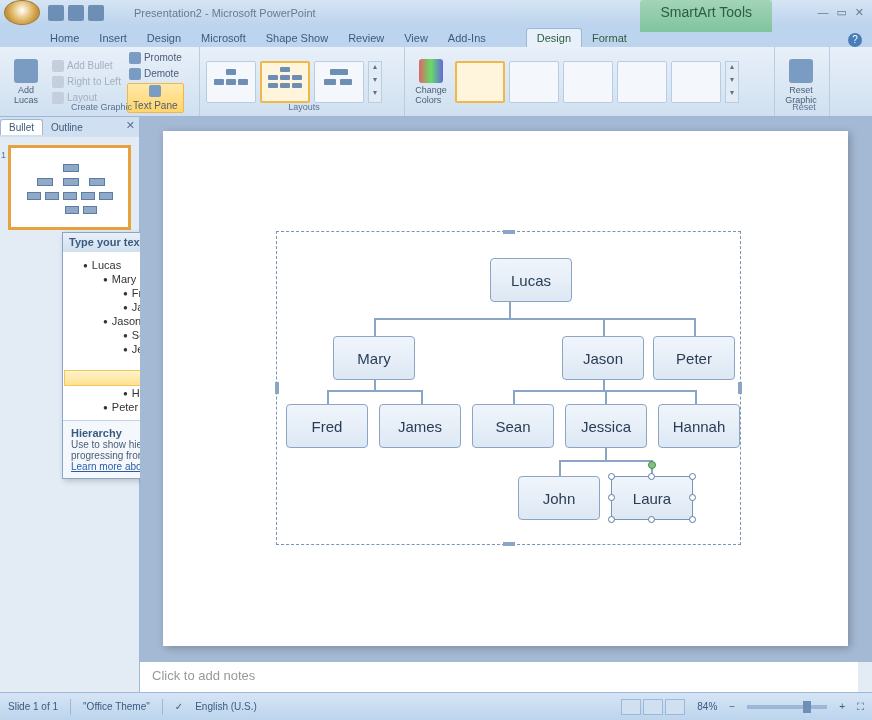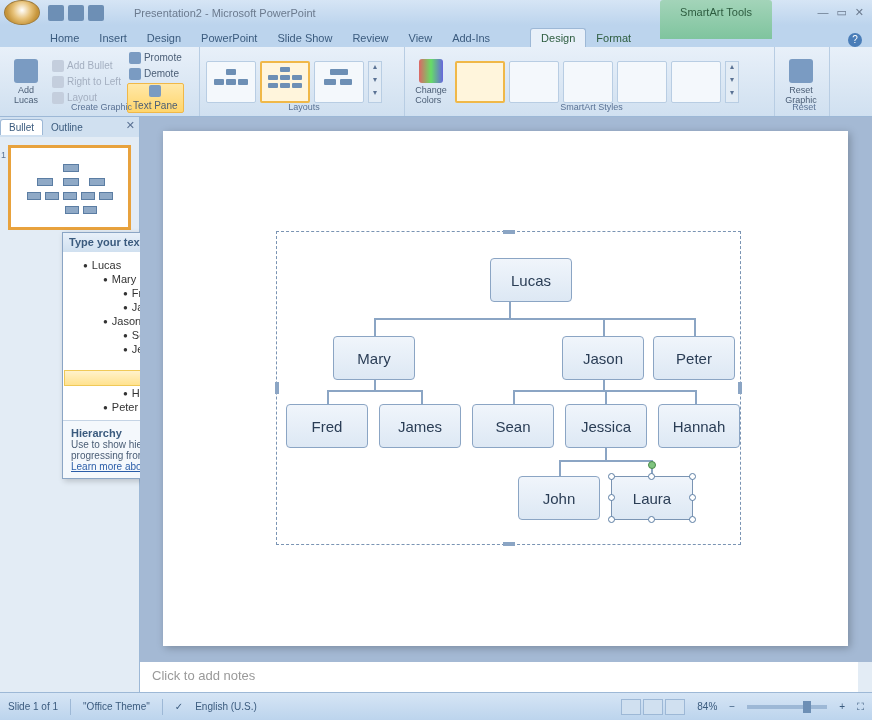--- a/index.html
+++ b/index.html
@@ -4,21 +4,21 @@
 <style>
 * { box-sizing: border-box; margin: 0; padding: 0; font-family: "Segoe UI", Tahoma, sans-serif; }
 body { width: 872px; height: 720px; background: #bcd4ed; overflow: hidden; position: relative; }
 
 
 .titlebar { height: 25px; background: linear-gradient(#d6e5f5,#bcd4ed); display: flex; align-items: center; font-size: 11px; color: #6b7a8e; position: relative; }
 .office-btn { width: 36px; height: 25px; background: radial-gradient(circle at 50% 40%, #fff 0%, #e7c27a 40%, #c6953b 70%); border-radius: 50%; margin: 2px 4px; border: 1px solid #9d7a3b; }
 .qat { display: flex; gap: 4px; align-items: center; margin-left: 4px; }
 .qat .qicon { width: 16px; height: 16px; background: #6d8fb5; border-radius: 2px; }
 .title-text { flex: 1; text-align: left; padding-left: 30px; }
-.smartart-tools { position: absolute; right: 100px; top: 0; height: 39px; background: linear-gradient(#a3d4b9,#7fc49e); padding: 0 20px; color: #2e5d40; font-size: 11px; line-height: 25px; border-radius: 3px 3px 0 0; }
+.smartart-tools { position: absolute; right: 100px; top: 0; height: 32px; background: linear-gradient(#a3d4b9,#7fc49e); padding: 0 20px; color: #2e5d40; font-size: 14px; line-height: 25px; border-radius: 3px 3px 0 0; }
 .win-controls { display: flex; gap: 8px; margin-right: 8px; color: #6b7a8e; }
 
 
 .tabs { height: 22px; background: #bcd4ed; display: flex; align-items: flex-end; padding-left: 40px; font-size: 11px; }
 .tab { padding: 3px 10px; color: #3b5b7e; cursor: pointer; }
 .tab.context { color: #2e5d40; }
 .tab.active { background: #e8f0f9; border-radius: 3px 3px 0 0; border: 1px solid #9db8d6; border-bottom: none; }
 .help-icon { margin-left: auto; margin-right: 10px; width: 14px; height: 14px; background: #4a7db8; border-radius: 50%; color: #fff; font-size: 10px; text-align: center; line-height: 14px; }
 
 
@@ -114,22 +114,22 @@
     <span>—</span>
     <span>▭</span>
     <span>✕</span>
   </div>
 </div>
 
 <div class="tabs">
   <div class="tab">Home</div>
   <div class="tab">Insert</div>
   <div class="tab">Design</div>
-  <div class="tab">PowerPoint</div>
-  <div class="tab">Slide Show</div>
+  <div class="tab">Microsoft</div>
+  <div class="tab">Shape Show</div>
   <div class="tab">Review</div>
   <div class="tab">View</div>
   <div class="tab">Add-Ins</div>
   <div style="width:30px"></div>
   <div class="tab context active">Design</div>
   <div class="tab context">Format</div>
   <div class="help-icon">?</div>
 </div>
 
 <div class="ribbon">
@@ -220,21 +220,20 @@
       <div class="style-thumb"></div>
       <div class="style-thumb"></div>
       <div class="style-thumb"></div>
       <div class="style-thumb"></div>
       <div class="gallery-more">
           <div>▴</div>
           <div>▾</div>
           <div>▾</div>
         </div>
     </div>
-    <div class="group-label">SmartArt Styles</div>
   </div>
 
   <div class="group" style="width:55px">
     <div class="group-body">
       <div class="big-btn">
         <div class="bicon"></div>
         <span style="white-space:pre-line;text-align:center">Reset
 Graphic</span>
       </div>
     </div>

